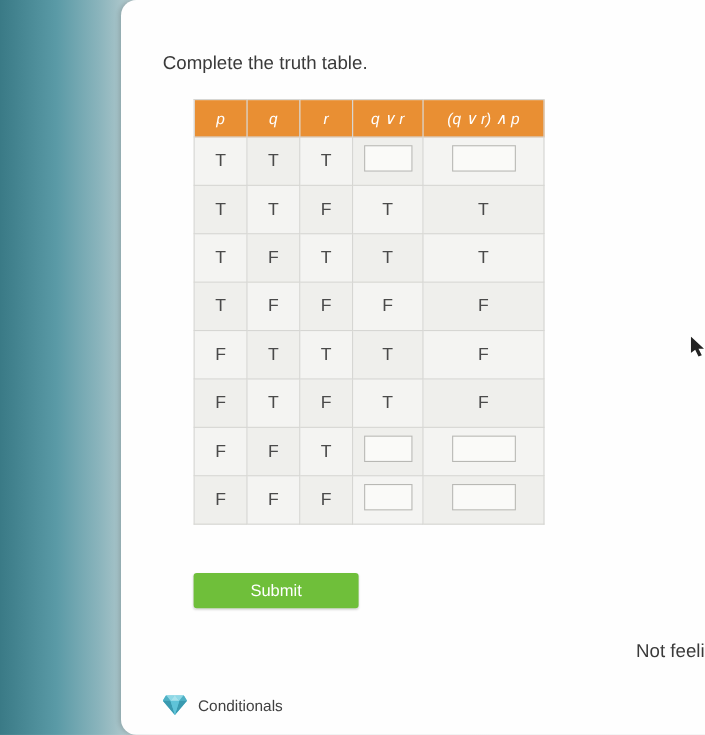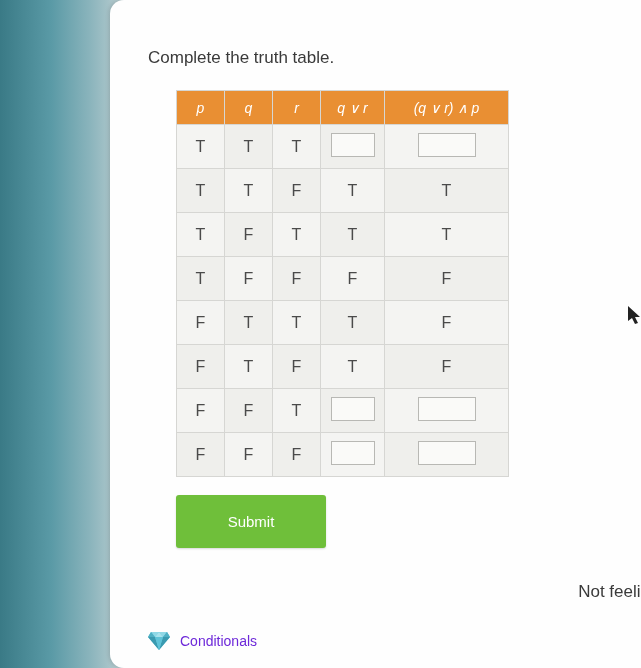--- a/index.html
+++ b/index.html
@@ -46,41 +46,41 @@
     background: #e98f33;
     color: #fff;
     font-weight: normal;
     font-size: 14px;
     font-style: italic;
     height: 34px;
     padding: 0 4px;
   }
   th.narrow { width: 48px; }
   th.mid { width: 64px; font-style: italic; }
-  th.wide { width: 124px; }
+  th.wide { width: 110px; }
   td {
     height: 44px;
     font-size: 16px;
     color: #4a4a4a;
     background: #f4f4f2;
   }
   td.alt { background: #efefec; }
   .input-box {
     display: inline-block;
     width: 42px;
     height: 22px;
     border: 1px solid #b8b8b4;
     background: #fafaf8;
   }
   .input-box.wide { width: 56px; }
   .submit {
-    margin-top: 18px;
+    margin-top: 44px;
     margin-left: 28px;
     width: 150px;
-    height: 53px;
+    height: 32px;
     background: #6fbf3a;
     color: #fff;
     font-size: 15px;
     border: none;
     border-radius: 3px;
     cursor: pointer;
     box-shadow: 0 1px 2px rgba(0,0,0,0.15);
   }
   .not-feeling {
     position: absolute;
@@ -92,21 +92,21 @@
   .topic-row {
     position: absolute;
     left: 38px;
     bottom: 18px;
     display: flex;
     align-items: center;
     gap: 10px;
   }
   .diamond-icon svg { display: block; }
   .topic-label {
-    color: #6d28d9;
+    color: #404040;
     font-size: 14px;
   }
   .cursor {
     position: absolute;
     left: 518px;
     top: 306px;
     pointer-events: none;
   }
 </style>
 </head>

